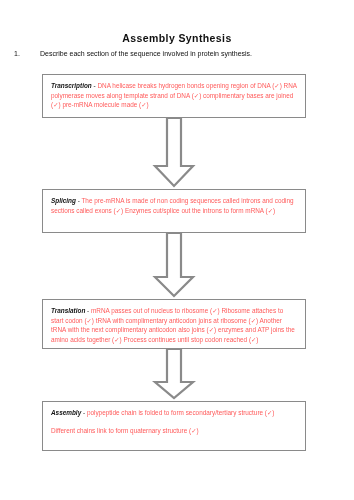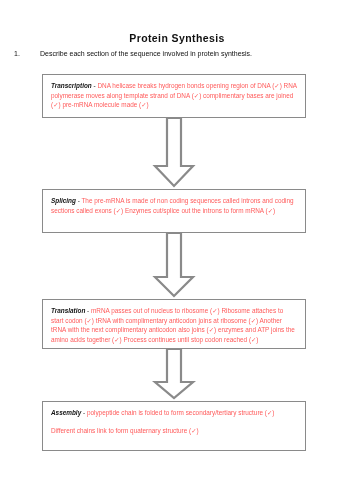--- a/index.html
+++ b/index.html
@@ -100,21 +100,21 @@
     stroke: #8a8a8a;
     stroke-width: 2.2;
     vector-effect: non-scaling-stroke;
   }
 </style>
 </head>
 <body>
 
 <div class="page">
 
-  <div class="doc-title">Protein Synthesis</div>
+  <div class="doc-title">Assembly Synthesis</div>
 
   <div class="question-row">
     <span class="q-number">1.</span>
     <span class="q-text">Describe each section of the sequence involved in protein synthesis.</span>
   </div>
 
   <div class="flow-box" id="box-transcription">
     <p>
       <span class="step-label">Transcription</span><span class="dash"> - </span><span>DNA helicase breaks hydrogen bonds opening region of DNA (✓) RNA polymerase moves along template strand of DNA (✓) complimentary bases are joined (✓) pre-mRNA molecule made (✓)</span>
     </p>

